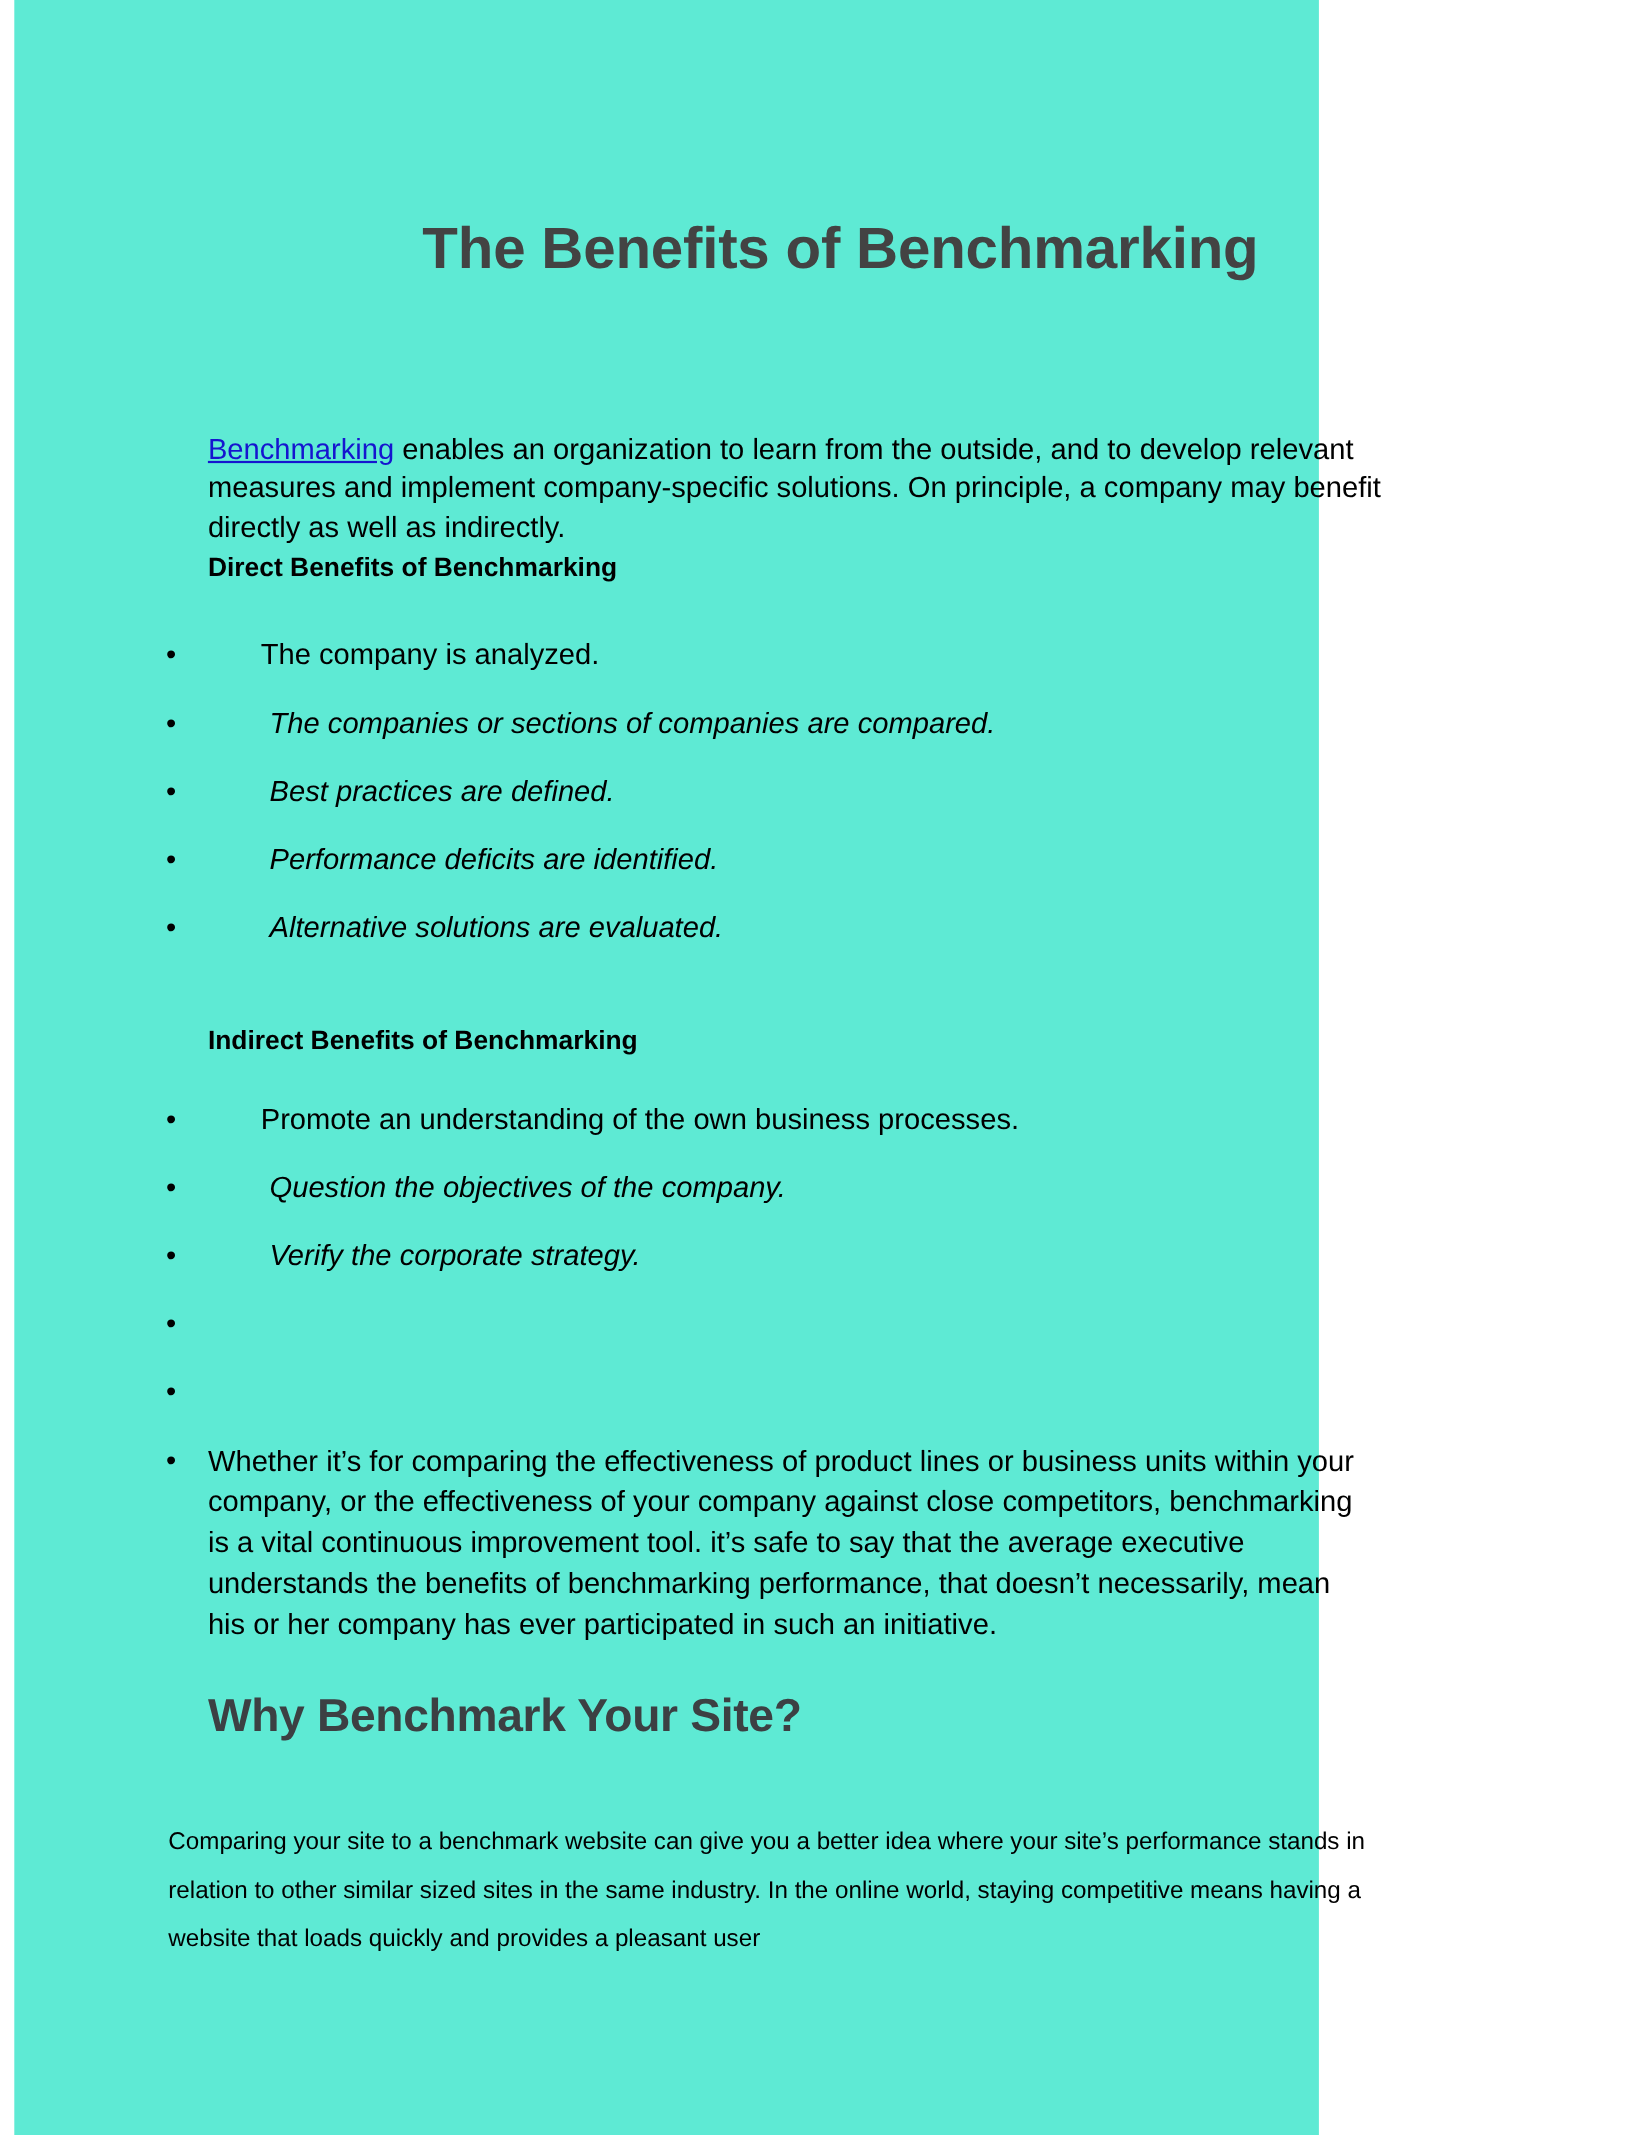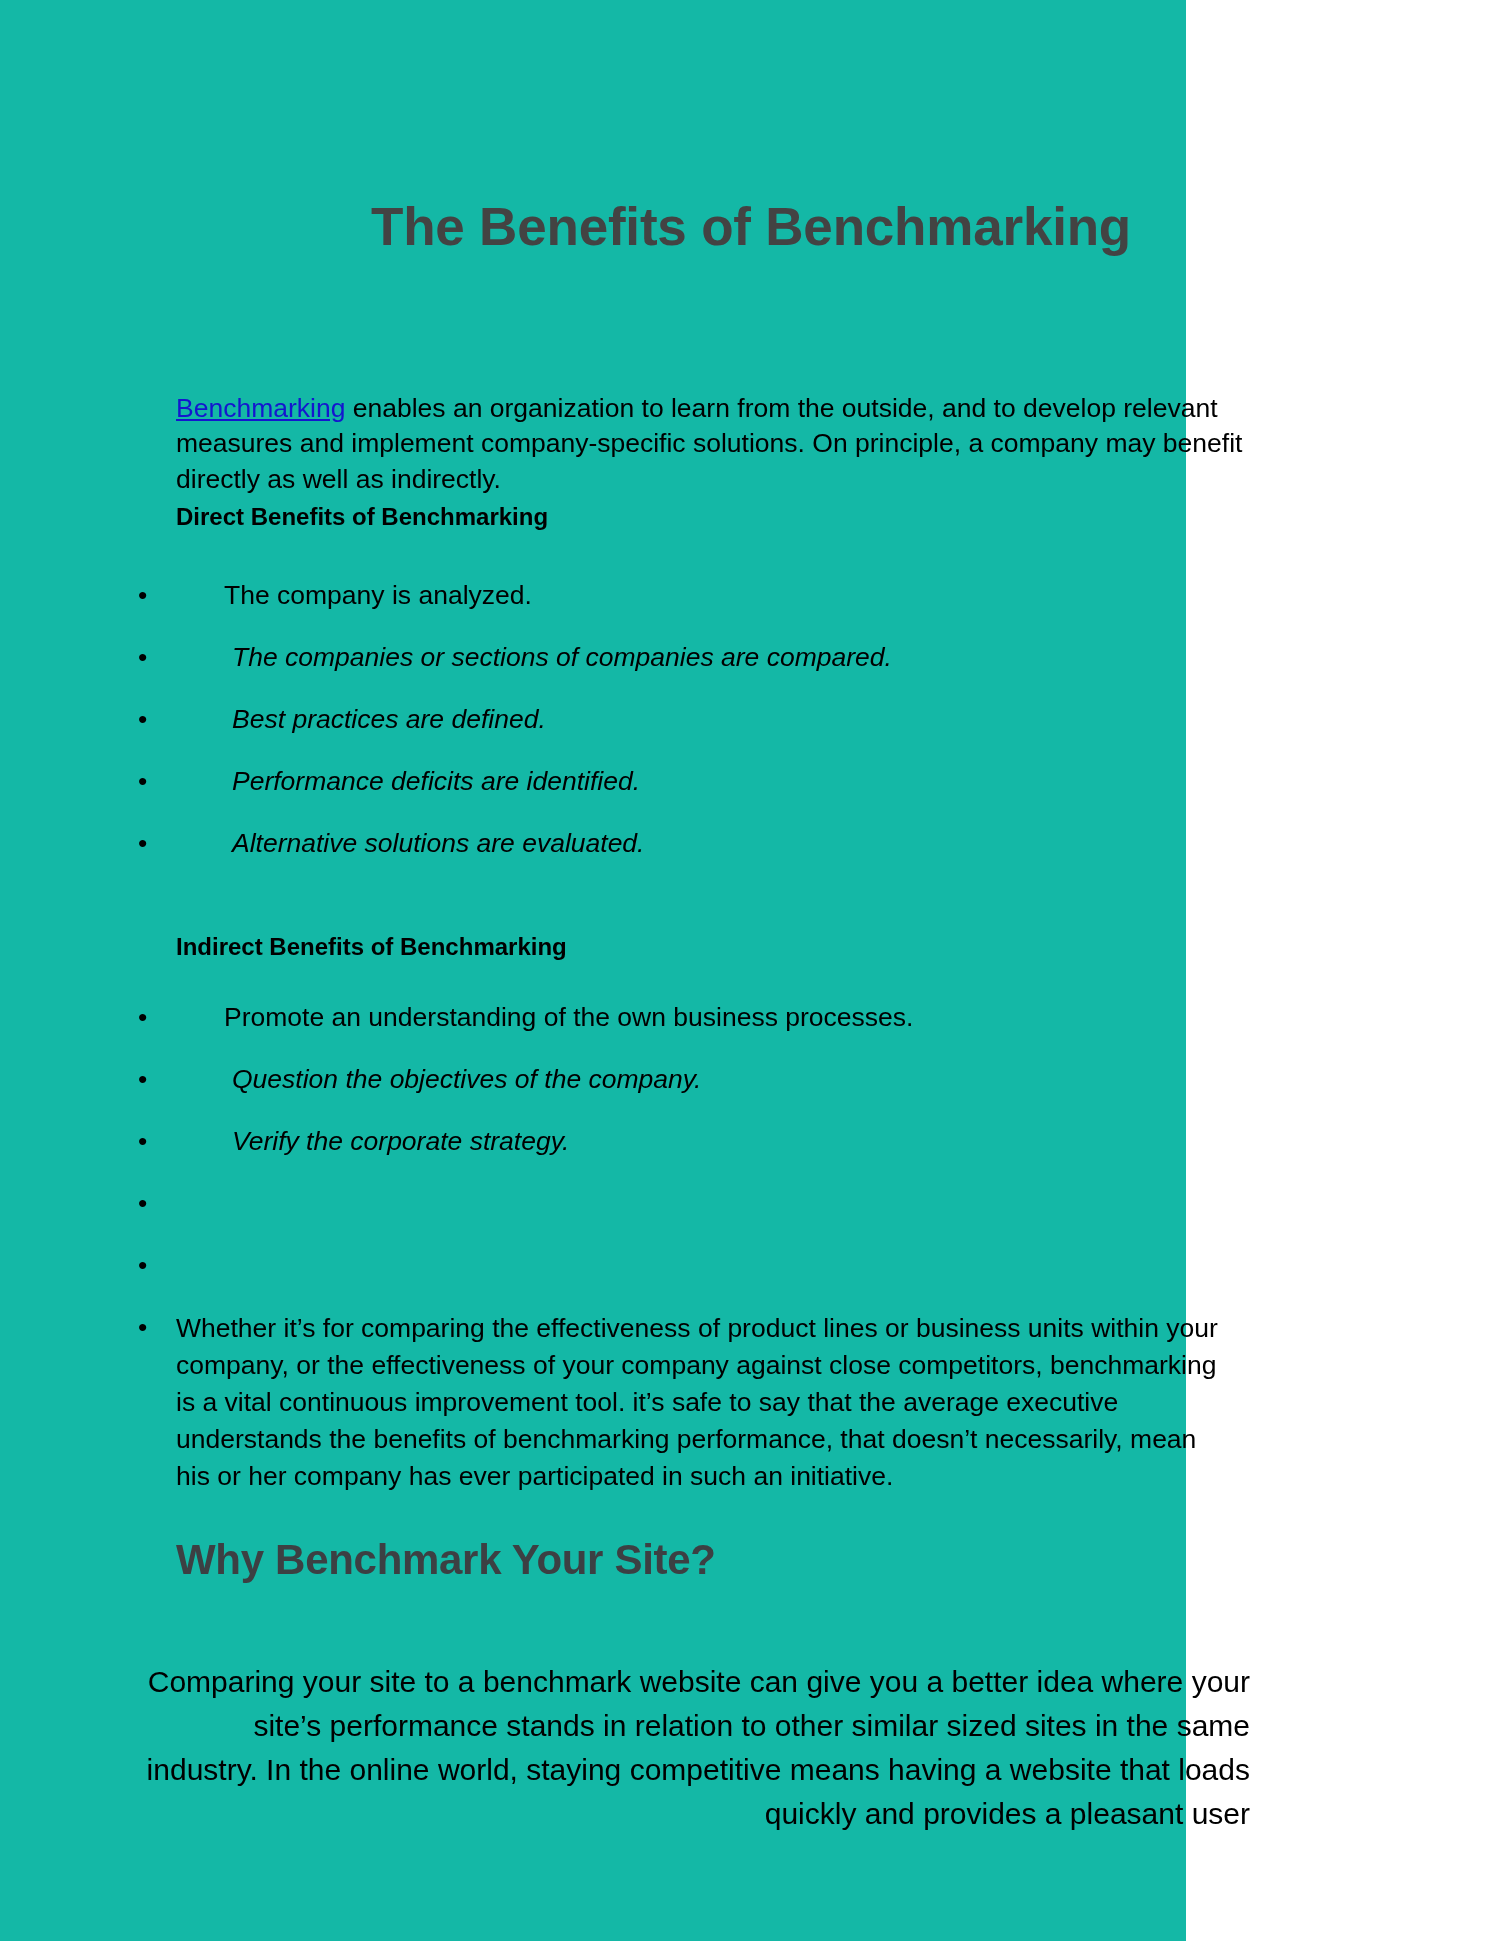--- a/index.html
+++ b/index.html
@@ -10,24 +10,24 @@
   body {
     width: 1500px;
     height: 1941px;
     position: relative;
     font-family: "Liberation Sans", sans-serif;
     color: #000000;
     overflow: hidden;
   }
   .page {
     position: absolute;
-    top: 0; left: 0;
+    top: 0; left: 13px;
     width: 1186px;
     height: 1941px;
-    background: #14b8a6;
+    background: #5eead4;
   }
   .content {
     position: absolute;
     left: 176px;
     top: 0;
     width: 1150px;
   }
 
   
   .doc-title {
@@ -129,24 +129,23 @@
     color: #3c4043;
     letter-spacing: -0.3px;
   }
 
   
   .closing {
     position: absolute;
     left: -36px;
     top: 1630px;
     width: 1110px;
-    font-size: 30px;
+    font-size: 22px;
     line-height: 44px;
     color: #000000;
-    text-align: right;
   }
 </style>
 </head>
 <body>
 
 <div class="page">
   <div class="content">
 
     <h1 class="doc-title">The Benefits of Benchmarking</h1>
 

